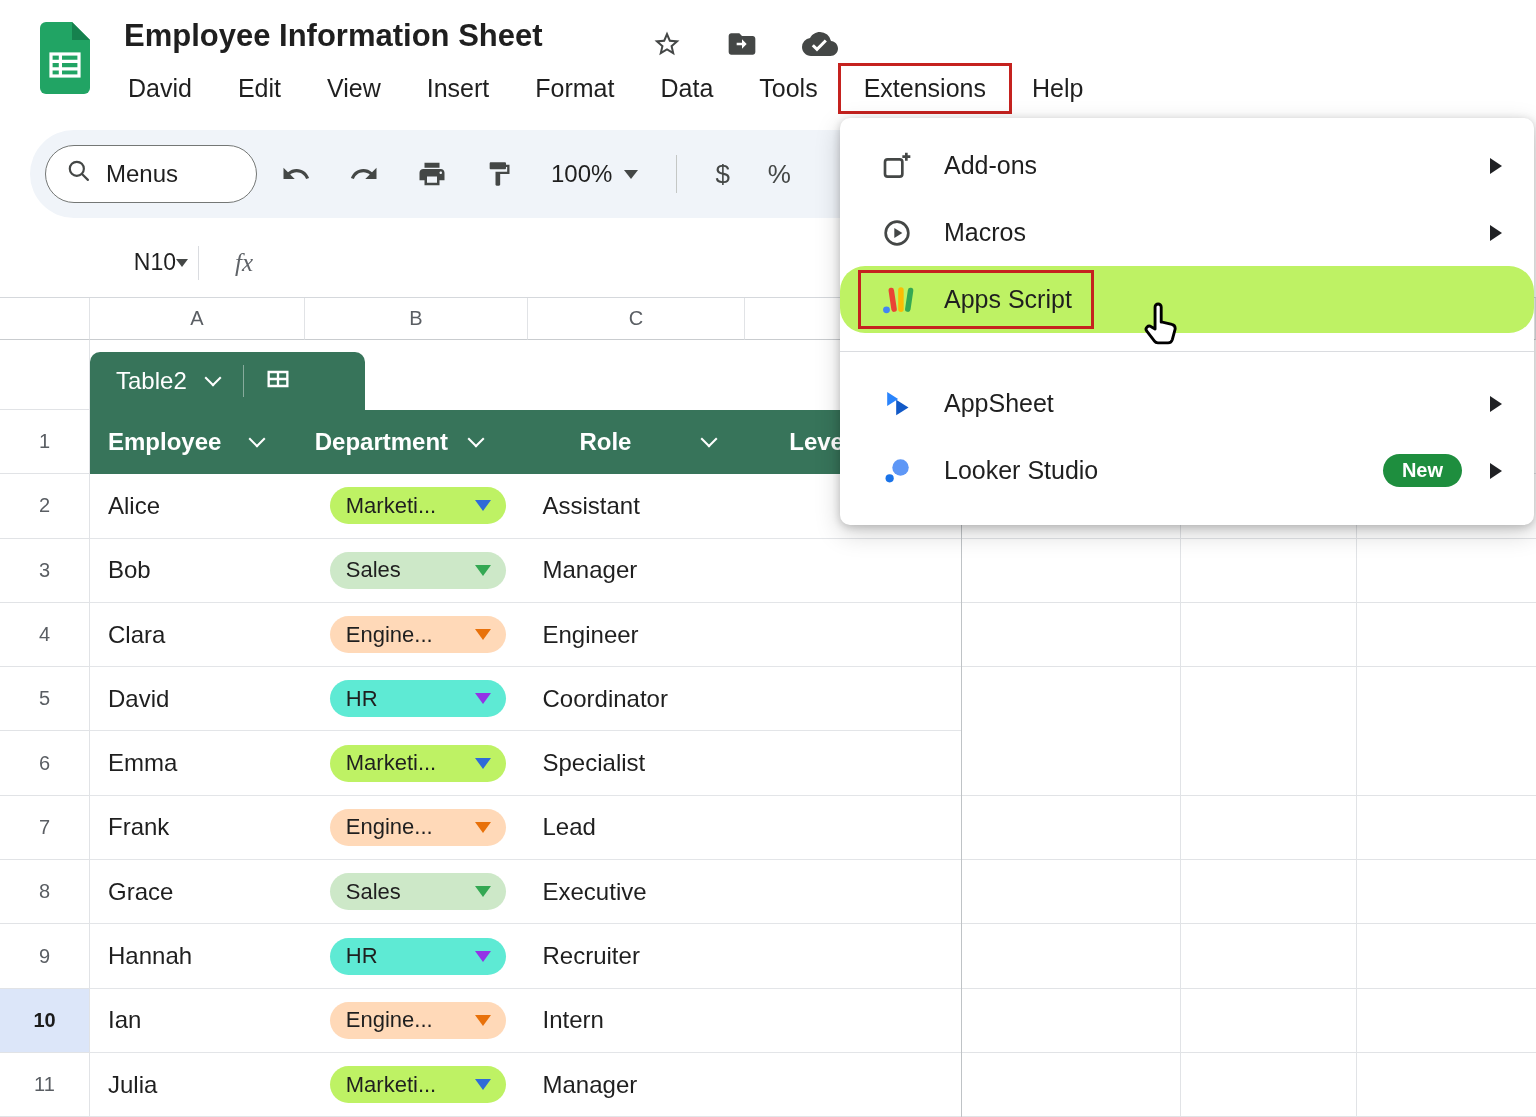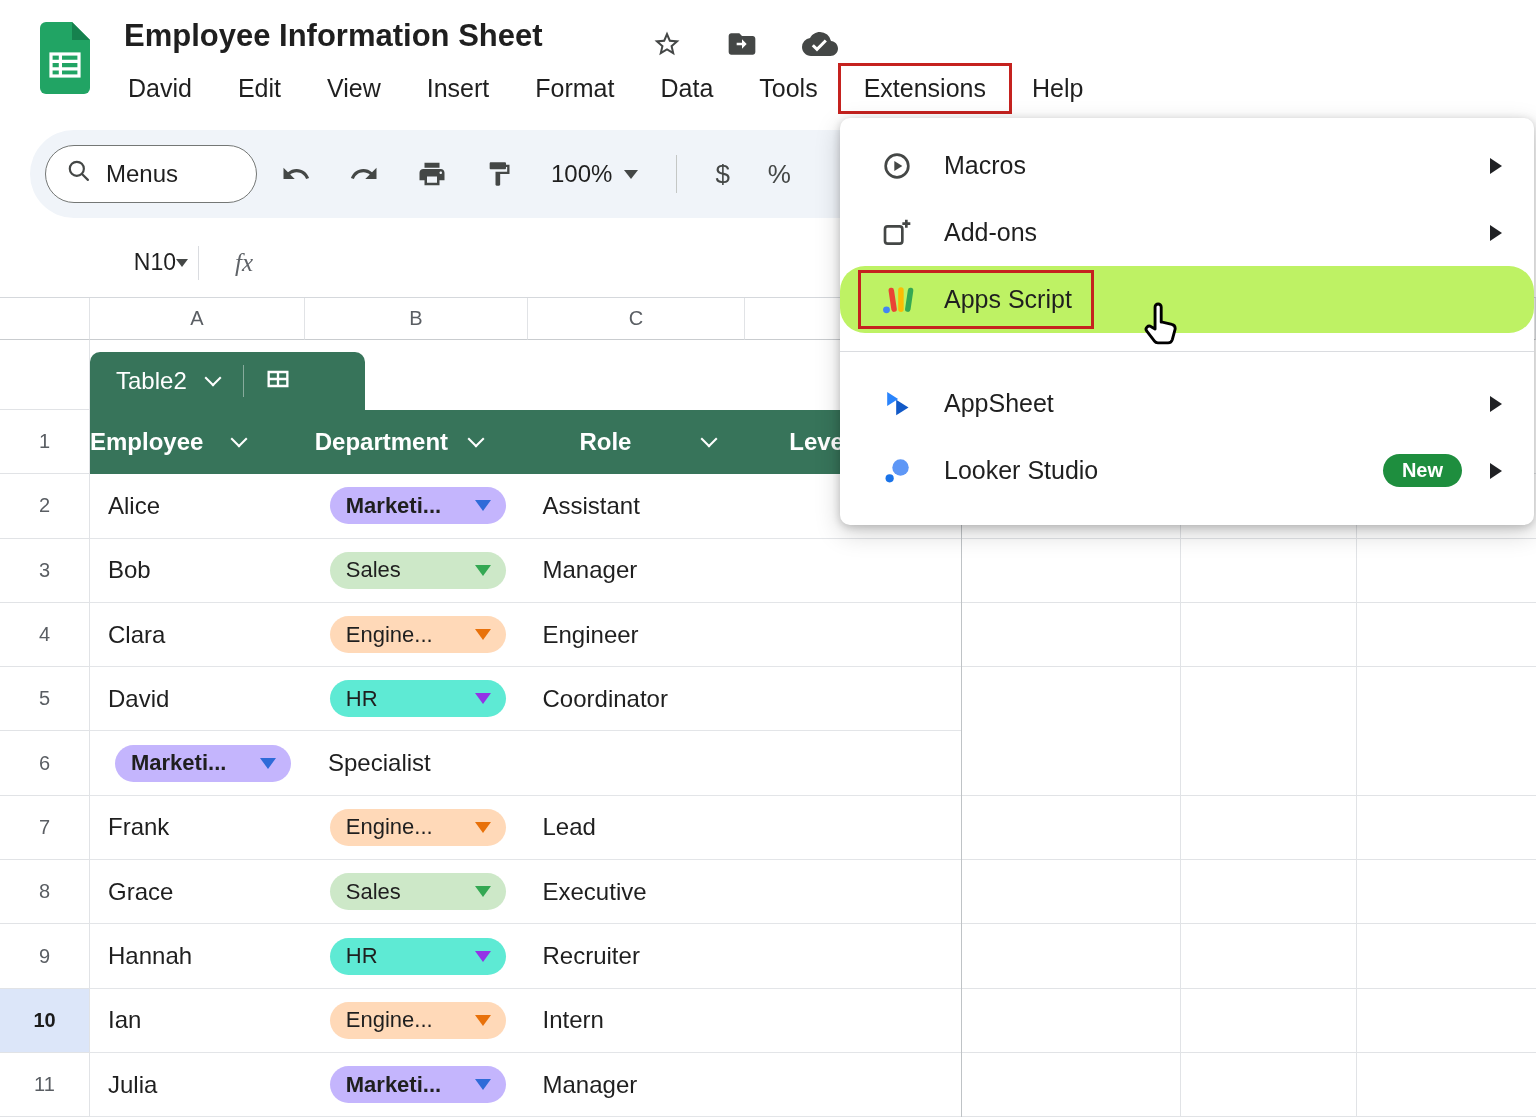--- a/index.html
+++ b/index.html
@@ -68,36 +68,36 @@
     display:flex; align-items:center; color:#fff; cursor:pointer; }
   .table-tab .tlabel { font-size:24px; font-weight:normal; margin-left:26px; }
   .chev { width:12px; height:12px; border-right:2.5px solid #fff; border-bottom:2.5px solid #fff;
     transform:rotate(45deg); margin-top:-7px; }
   .table-tab .chev { margin-left:20px; }
   .tab-sep { width:1px; height:32px; background:rgba(255,255,255,.4); margin:0 20px 0 24px; }
   .tbox { border-right:1px solid #BFC3C6; }
   .thead { height:64.3px; background:#37745A; display:flex; align-items:center; color:#fff; }
   .th { display:flex; align-items:center; font-size:24px; font-weight:bold; cursor:pointer; }
   .c1{width:215px;} .c2{width:223px;} .c3{width:217px;} .c4{width:217px;}
-  .th.h-emp { } .th.h-emp .chev{ margin-left:30px; }
+  .th.h-emp { padding-left:18px; } .th.h-emp .chev{ margin-left:30px; }
   .th.h-dept { padding-left:10px; } .th.h-dept .chev{ margin-left:22px; }
   .th.h-role { padding-left:52px; } .th.h-role .chev{ margin-left:72px; }
   .th.h-level { padding-left:45px; } .th.h-level .chev{ margin-left:24px; }
 
   .trow { height:64.3px; display:flex; align-items:center; background:#fff;
     border-bottom:1px solid #E3E5E8; }
   .td { height:100%; display:flex; align-items:center; font-size:24px; color:#1f1f1f; }
   .td.emp { padding-left:18px; }
   .td.role { padding-left:15px; }
   .td.dept { padding-left:25px; }
 
   .chip { width:176px; height:37px; border-radius:19px; display:flex; align-items:center;
     justify-content:space-between; padding:0 15px 0 16px; font-size:22px; color:#1f1f1f; cursor:pointer; }
   .tri { width:0; height:0; border-left:8px solid transparent; border-right:8px solid transparent; border-top:11px solid #444; }
-  .chip[data-dept="blue"]   { background:#c4b5fd;font-weight:bold; } .chip[data-dept="blue"] .tri   { border-top-color:#2F6BD8; }
+  .chip[data-dept="blue"]   { background:#bef264; } .chip[data-dept="blue"] .tri   { border-top-color:#2F6BD8; }
   .chip[data-dept="green"]  { background:#CDE8C8; } .chip[data-dept="green"] .tri  { border-top-color:#34A853; }
   .chip[data-dept="orange"] { background:#FFD9B8; } .chip[data-dept="orange"] .tri { border-top-color:#E8710A; }
   .chip[data-dept="purple"] { background:#5eead4; } .chip[data-dept="purple"] .tri { border-top-color:#9334E6; }
 
   
   .menu-panel { position:absolute; left:840px; top:118px; width:694px; height:407px;
     background:#fff; border-radius:10px; z-index:20; padding-top:14px;
     box-shadow:0 2px 8px rgba(0,0,0,.2), 0 8px 26px rgba(0,0,0,.18); }
   .menu-item { height:67px; display:flex; align-items:center; padding:0 32px 0 36px;
     font-size:25px; color:#1f1f1f; cursor:pointer; position:relative; }
@@ -308,20 +308,21 @@
         <div class="td c2 dept">
           <div class="chip" data-dept="purple">
               <span>HR</span>
               <span class="tri"></span>
             </div>
         </div>
         <div class="td c3 role">Coordinator</div>
         <div class="td c4"></div>
       </div>
       <div class="trow">
+        <div class="td c1 emp">Emma</div>
         <div class="td c2 dept">
           <div class="chip" data-dept="blue">
               <span>Marketi...</span>
               <span class="tri"></span>
             </div>
         </div>
         <div class="td c3 role">Specialist</div>
         <div class="td c4"></div>
       </div>
       <div class="trow">
@@ -376,38 +377,38 @@
               <span class="tri"></span>
             </div>
         </div>
         <div class="td c3 role">Manager</div>
         <div class="td c4"></div>
       </div>
     </div>
   </div>
 
   <div class="menu-panel">
+    <div class="menu-item">
+      <span class="mi-icon">
+        <svg width="32" height="32" viewBox="0 0 24 24" fill="none" stroke="#444746" stroke-width="2">
+            <rect x="3" y="7" width="13" height="13" rx="2"></rect>
+            <path d="M19 2v6M16 5h6"></path>
+          </svg>
+      </span>
+      <span class="mi-label">Add-ons</span>
+      <span class="mi-arrow"></span>
+    </div>
     <div class="menu-item">
       <span class="mi-icon">
         <svg width="32" height="32" viewBox="0 0 24 24">
             <circle cx="12" cy="12" r="8.5" fill="none" stroke="#444746" stroke-width="2"></circle>
             <path d="M10 8.2L16 12l-6 3.8z" fill="#444746"></path>
           </svg>
       </span>
       <span class="mi-label">Macros</span>
-      <span class="mi-arrow"></span>
-    </div>
-    <div class="menu-item">
-      <span class="mi-icon">
-        <svg width="32" height="32" viewBox="0 0 24 24" fill="none" stroke="#444746" stroke-width="2">
-            <rect x="3" y="7" width="13" height="13" rx="2"></rect>
-            <path d="M19 2v6M16 5h6"></path>
-          </svg>
-      </span>
-      <span class="mi-label">Add-ons</span>
       <span class="mi-arrow"></span>
     </div>
     <div class="menu-item hover">
       <span class="mi-icon">
         <svg width="33" height="33" viewBox="0 0 24 24">
           <circle cx="4" cy="19.5" r="2.5" fill="#4285F4"></circle>
           <path d="M9.5 19L7.5 5.5" stroke="#EA4335" stroke-width="4" stroke-linecap="round" fill="none"></path>
           <path d="M14.5 19V5" stroke="#FBBC04" stroke-width="4" stroke-linecap="round" fill="none"></path>
           <path d="M19.5 19l2-13.5" stroke="#34A853" stroke-width="4" stroke-linecap="round" fill="none"></path>
         </svg>

